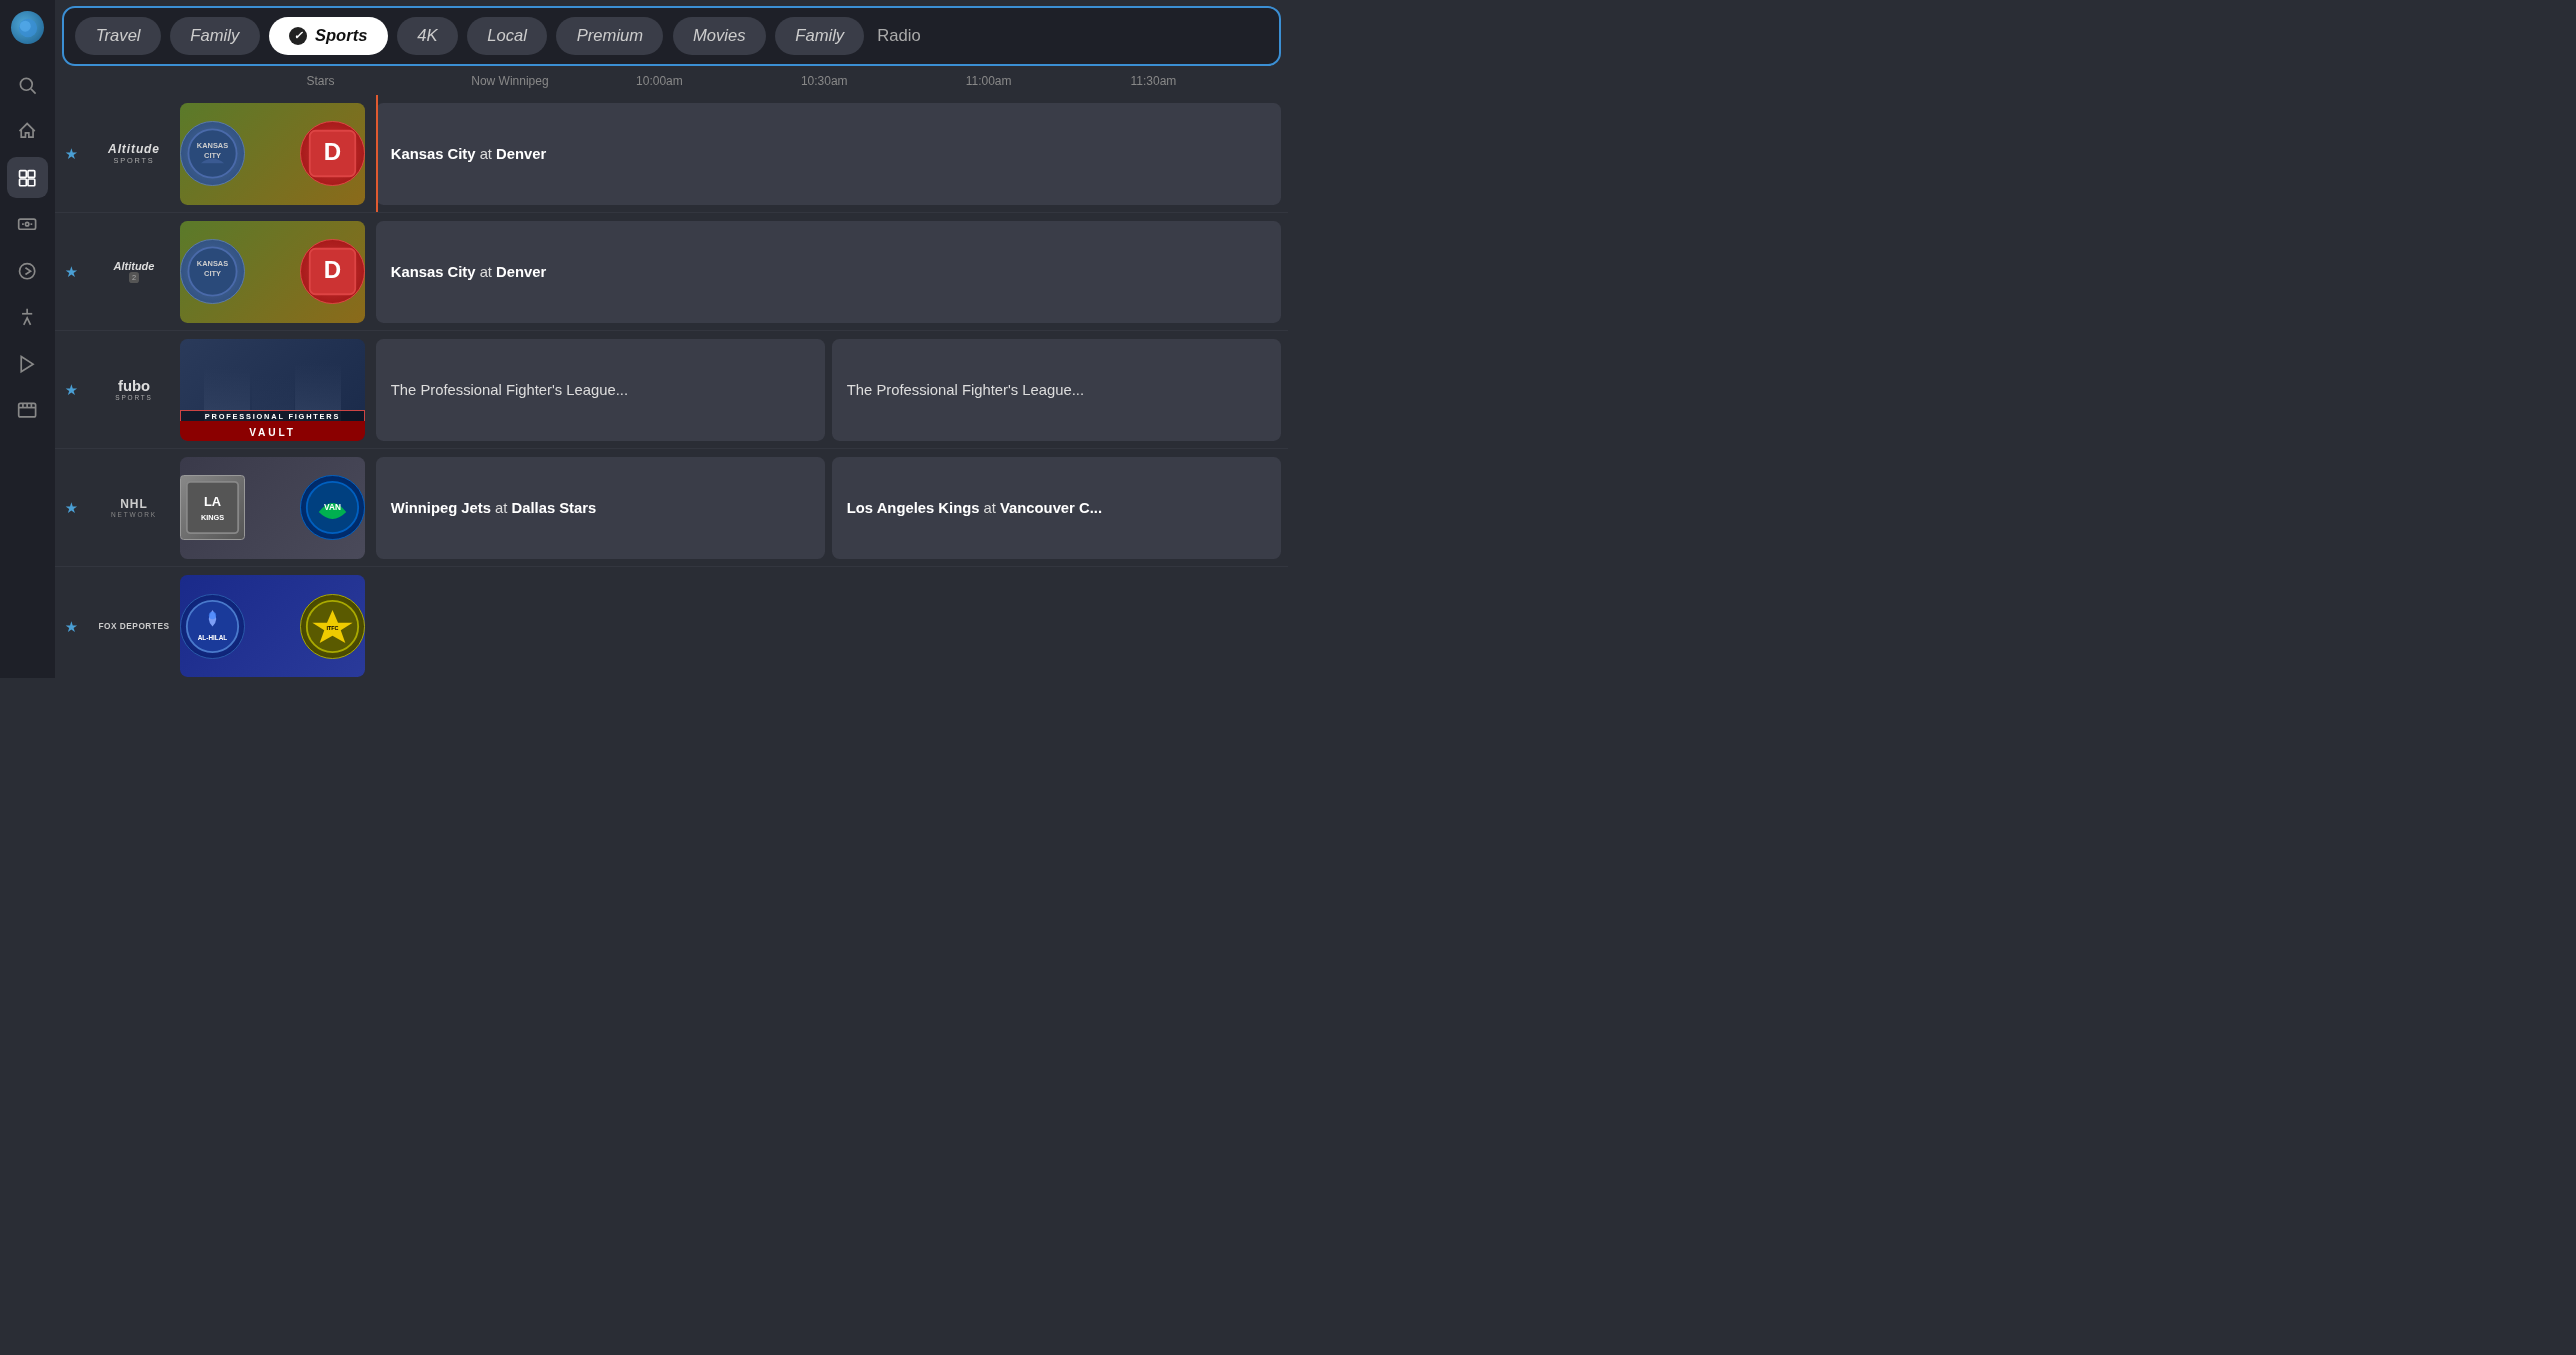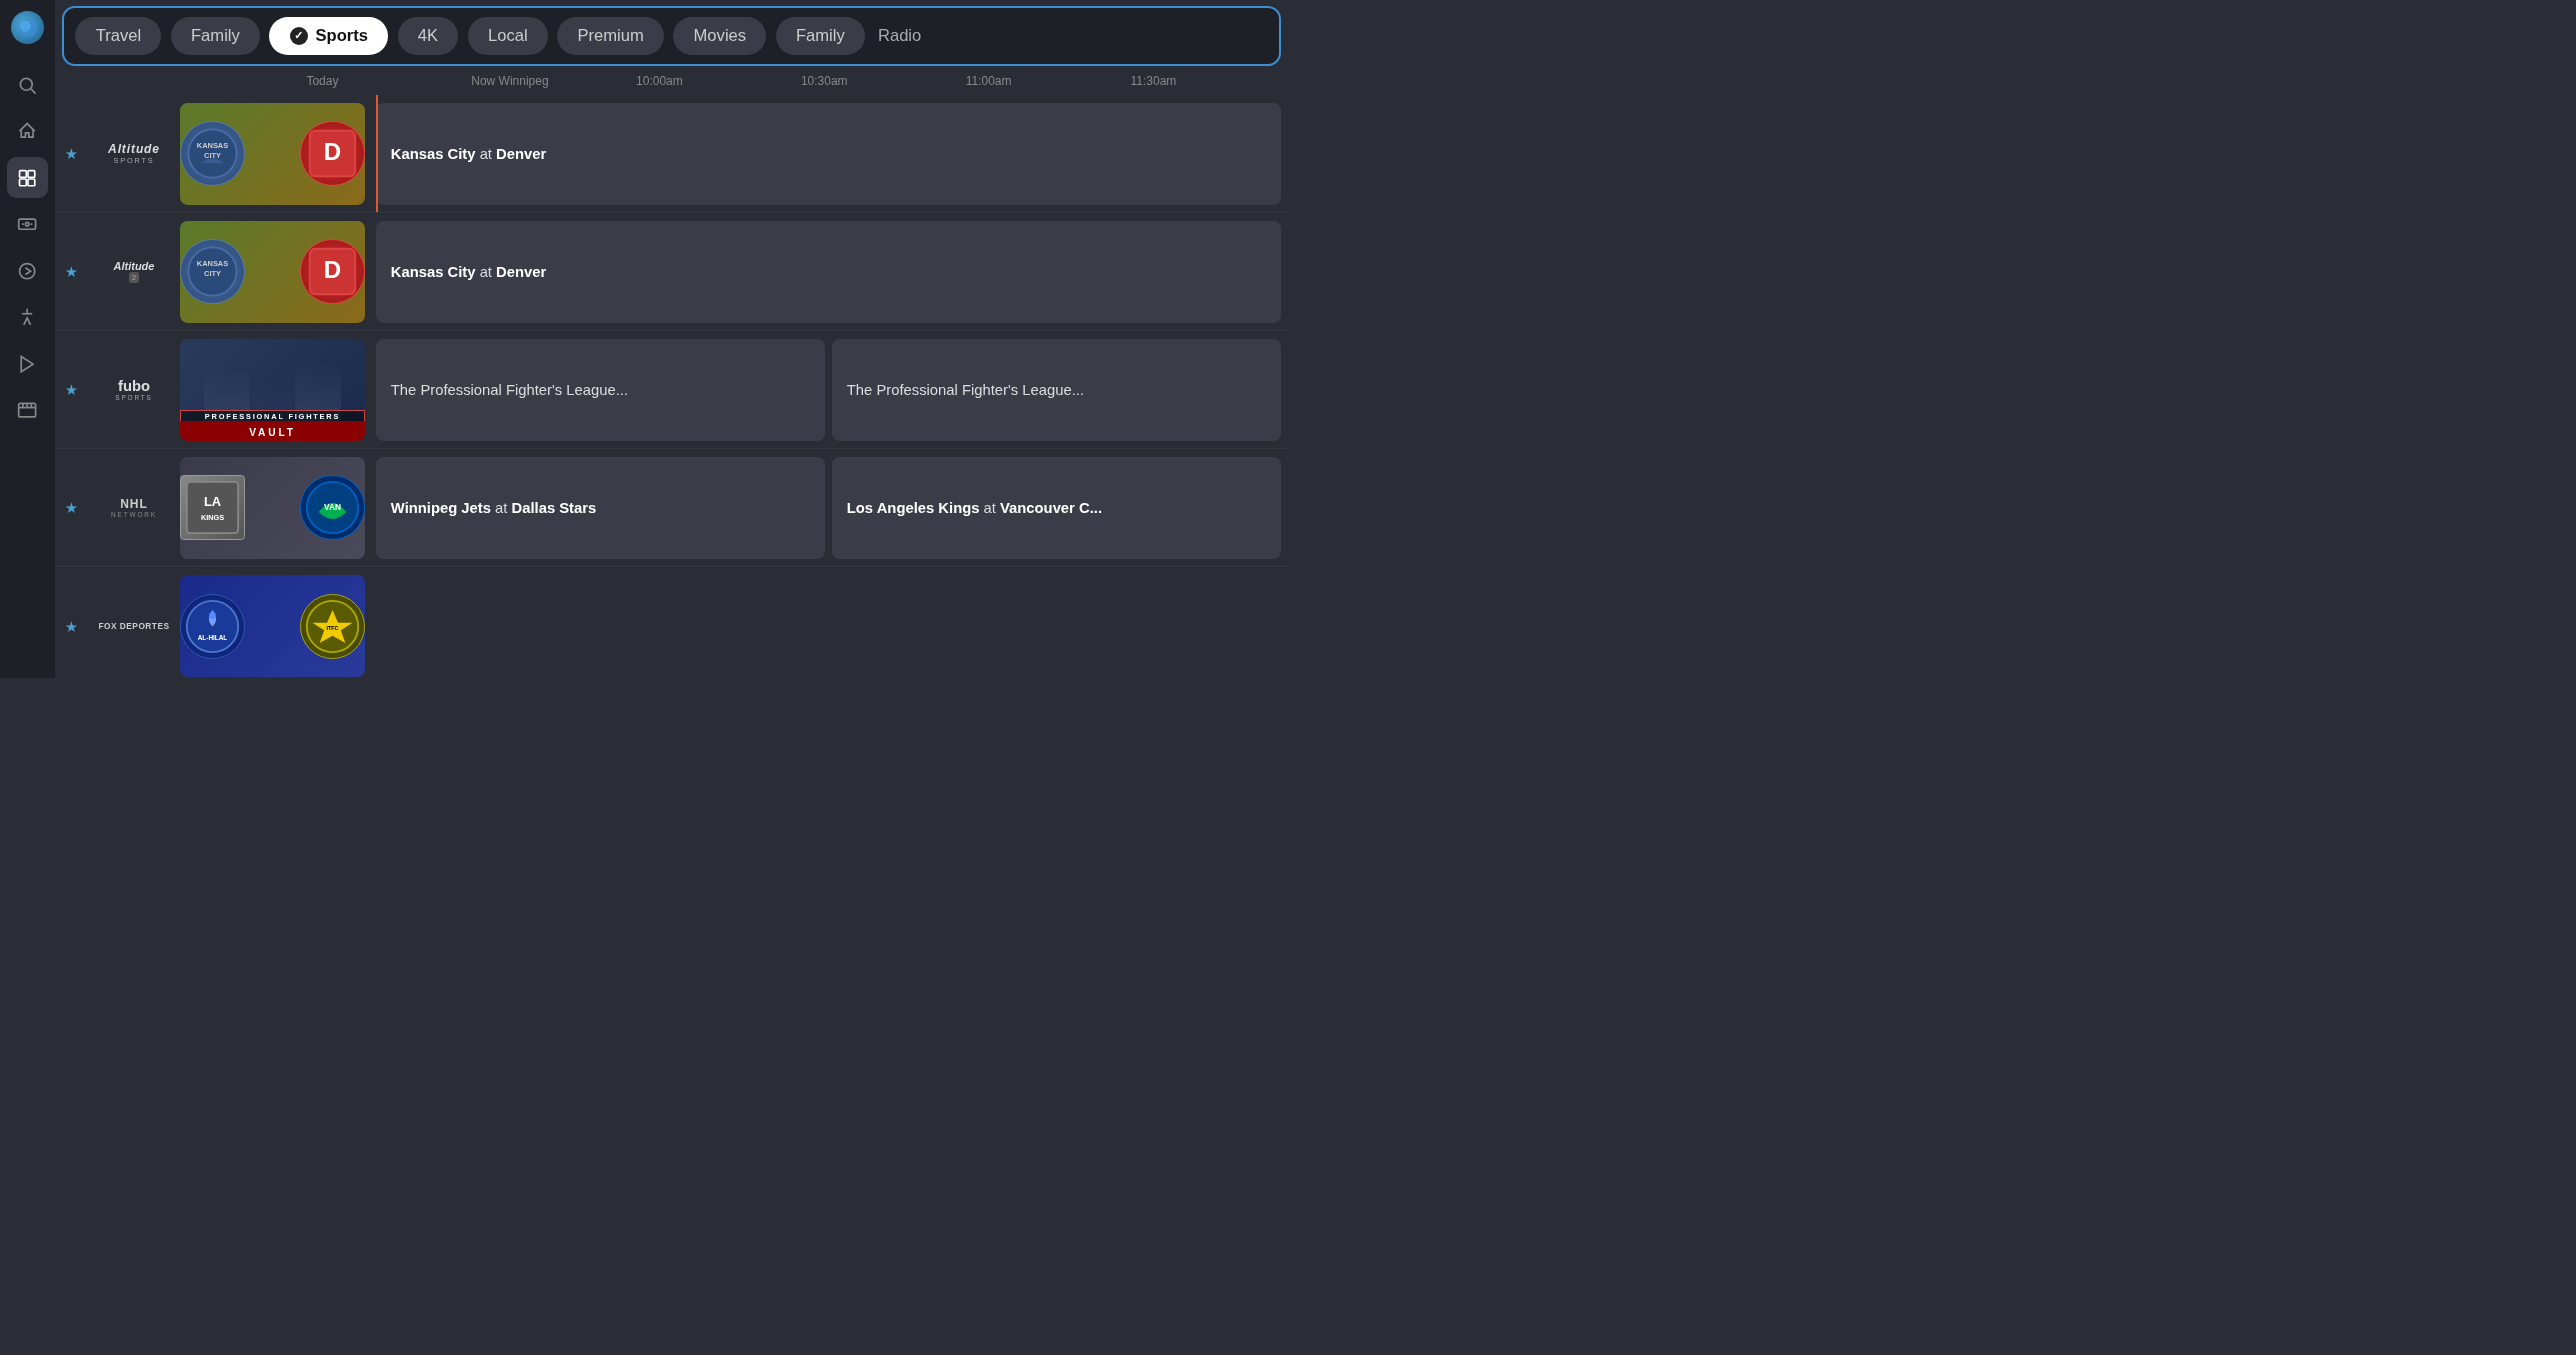--- a/index.html
+++ b/index.html
@@ -93,20 +93,21 @@
       padding: 9.2px 20.3px;
       border-radius: 28px;
       background: #3a3d48;
       color: #ccc;
       font-size: 16.6px;
       font-weight: 500;
       cursor: pointer;
       white-space: nowrap;
       border: none;
       transition: background 0.2s;
+      font-style: italic;
     }
 
     .filter-chip.active {
       background: #ffffff;
       color: #111;
       font-weight: 700;
       display: flex;
       align-items: center;
       gap: 7.4px;
     }
@@ -459,21 +460,21 @@
         <button class="filter-chip">4K</button>
         <button class="filter-chip">Local</button>
         <button class="filter-chip">Premium</button>
         <button class="filter-chip">Movies</button>
         <button class="filter-chip">Family</button>
         <span class="filter-chip-radio-label">Radio</span>
       </div>
     </div>
 
     <div class="timeline-header">
-      <div class="timeline-col">Today</div>
+      <div class="timeline-col">Stars</div>
       <div class="timeline-col">Now Winnipeg</div>
       <div class="timeline-col">10:00am</div>
       <div class="timeline-col">10:30am</div>
       <div class="timeline-col">11:00am</div>
       <div class="timeline-col">11:30am</div>
     </div>
 
     <div class="channels-list">
 
       <div class="channel-row">

